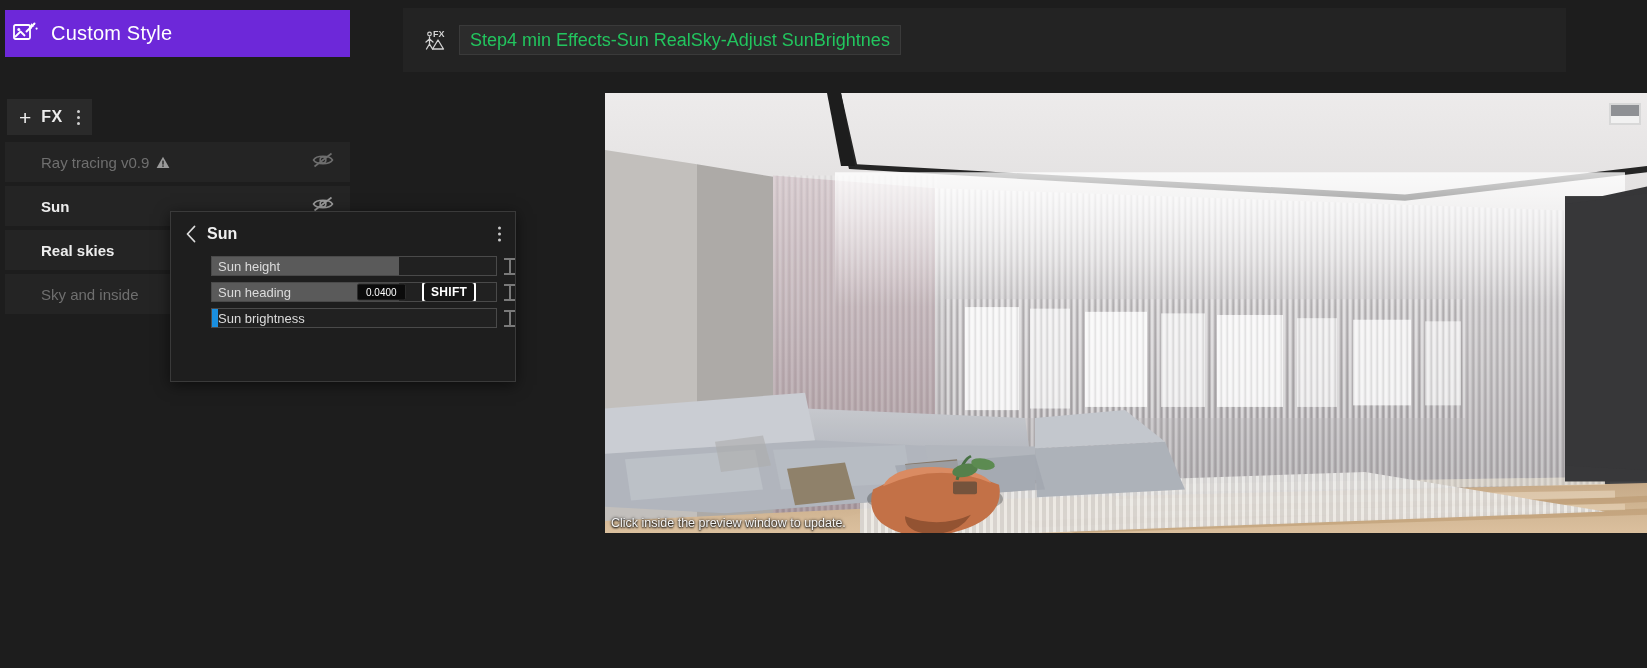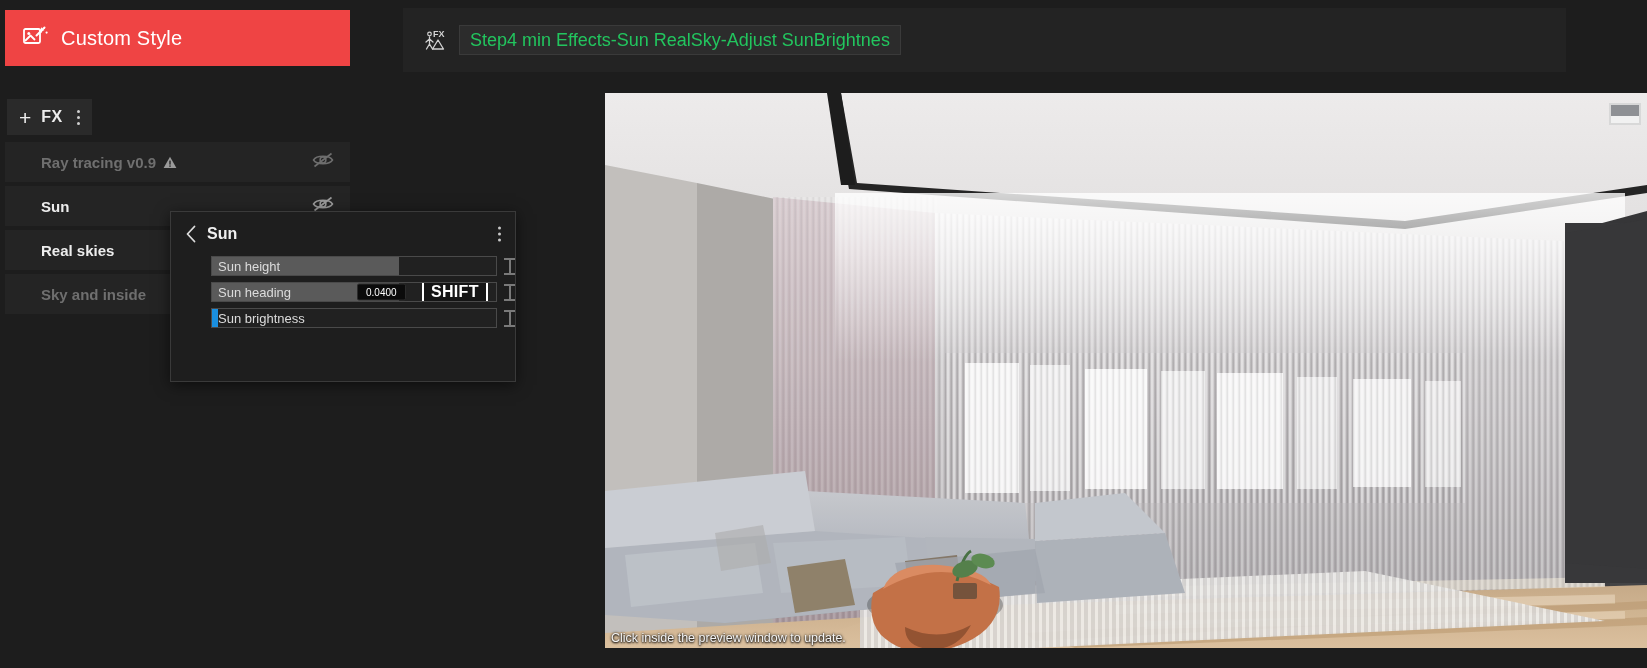--- a/index.html
+++ b/index.html
@@ -8,22 +8,22 @@
     font-family:"Liberation Sans","DejaVu Sans",sans-serif;
     color:#e8e8e8;
     -webkit-font-smoothing:antialiased;
   }
   .app{position:relative;width:1647px;height:668px;background:#1d1d1d;}
 
   
   .left-panel{position:absolute;left:0;top:0;width:403px;height:668px;background:#1d1d1d;}
 
   .style-header{
-    position:absolute;left:5px;top:10px;width:345px;height:56px;
-    background:#ef4444;display:flex;align-items:center;gap:12px;padding-left:18px;
+    position:absolute;left:5px;top:10px;width:345px;height:47px;
+    background:#6d28d9;display:flex;align-items:center;gap:12px;padding-left:8px;
     box-sizing:border-box;
   }
   .style-header .label{font-size:20px;color:#fff;font-weight:400;letter-spacing:.2px;}
   .img-magic-icon{width:26px;height:24px;display:block;}
 
   .fx-button{
     position:absolute;left:7px;top:99px;width:85px;height:36px;
     background:#2a2a2a;display:flex;align-items:center;gap:10px;padding-left:12px;
     box-sizing:border-box;cursor:pointer;
   }
@@ -31,21 +31,21 @@
   .fx-button .fx-label{font-size:16px;font-weight:bold;color:#ededed;letter-spacing:.4px;}
   .kebab{display:flex;flex-direction:column;gap:3px;margin-left:4px;}
   .kebab i{width:3px;height:3px;border-radius:50%;background:#cfcfcf;display:block;}
 
   .fx-list{position:absolute;left:5px;top:142px;width:345px;}
   .fx-row{
     position:relative;height:40px;background:#242424;margin-bottom:4px;
     display:flex;align-items:center;padding:0 14px 0 36px;box-sizing:border-box;cursor:pointer;
   }
   .fx-row .name{font-size:15px;font-weight:bold;color:#ededed;}
-  .fx-row.disabled .name{color:#6f6f6f;font-weight:bold;}
+  .fx-row.disabled .name{color:#6f6f6f;font-weight:normal;}
   .fx-row .warn{margin-left:7px;display:inline-flex;align-items:center;}
   .fx-row .eye{position:absolute;right:16px;top:50%;transform:translateY(-50%);}
 
   
   .sun-popup{
     position:absolute;left:170px;top:211px;width:346px;height:171px;
     background:#1e1e1e;border:1px solid #3a3a3a;box-shadow:0 3px 14px rgba(0,0,0,.55);
     box-sizing:border-box;z-index:30;
   }
   .popup-head{position:relative;height:44px;display:flex;align-items:center;padding-left:14px;}
@@ -76,40 +76,40 @@
   .slider-handle:after{bottom:0;}
   .slider-handle span{position:absolute;left:5px;top:0;bottom:0;width:2px;background:#7a7a7a;display:block;}
 
   .value-chip{
     position:absolute;left:145px;top:50%;transform:translateY(-50%);
     background:#0b0b0b;border:1px solid #2c2c2c;color:#fff;font-size:10px;
     padding:2px 8px;border-radius:2px;z-index:4;
   }
   .shift-chip{
     position:absolute;left:210px;top:50%;transform:translateY(-50%);
-    background:#151515;border:2px solid #fff;color:#fff;font-size:16px;font-weight:bold;
+    background:#151515;border:2px solid #fff;color:#fff;font-size:12px;font-weight:bold;
     padding:2px 7px;border-radius:4px;letter-spacing:.3px;z-index:4;
   }
 
   
   .right-area{position:absolute;left:403px;top:0;right:0;bottom:0;background:#1d1d1d;}
   .topbar{
     position:absolute;left:0;top:8px;width:1163px;height:64px;background:#232323;
     display:flex;align-items:center;padding-left:16px;box-sizing:border-box;gap:12px;
   }
   .fx-scene-icon{width:28px;height:28px;flex:none;}
   .title-field{
     background:#2c2c2c;border:1px solid #3a3a3a;height:30px;display:flex;align-items:center;
     padding:0 10px;box-sizing:border-box;cursor:text;
   }
   .title-field span{font-size:18px;color:#22c55e;white-space:nowrap;}
 
   .viewport{position:absolute;left:0;top:80px;right:0;bottom:0;background:#1d1d1d;}
   .preview{
-    position:absolute;left:202px;top:13px;width:1042px;height:555px;overflow:hidden;
+    position:absolute;left:202px;top:13px;width:1042px;height:440px;overflow:hidden;
     background:#3b82f6;cursor:crosshair;
   }
   .preview svg{display:block;width:100%;height:100%;}
   .preview-hint{
     position:absolute;left:6px;bottom:3px;font-size:12.5px;color:#f4f4f4;
     text-shadow:0 0 3px #000,0 1px 2px #000;white-space:nowrap;
   }
   .mini-thumb{
     position:absolute;right:6px;top:10px;width:32px;height:22px;
     border:2px solid #d8d8d8;background:#cfcfcf;box-sizing:border-box;overflow:hidden;cursor:pointer;

